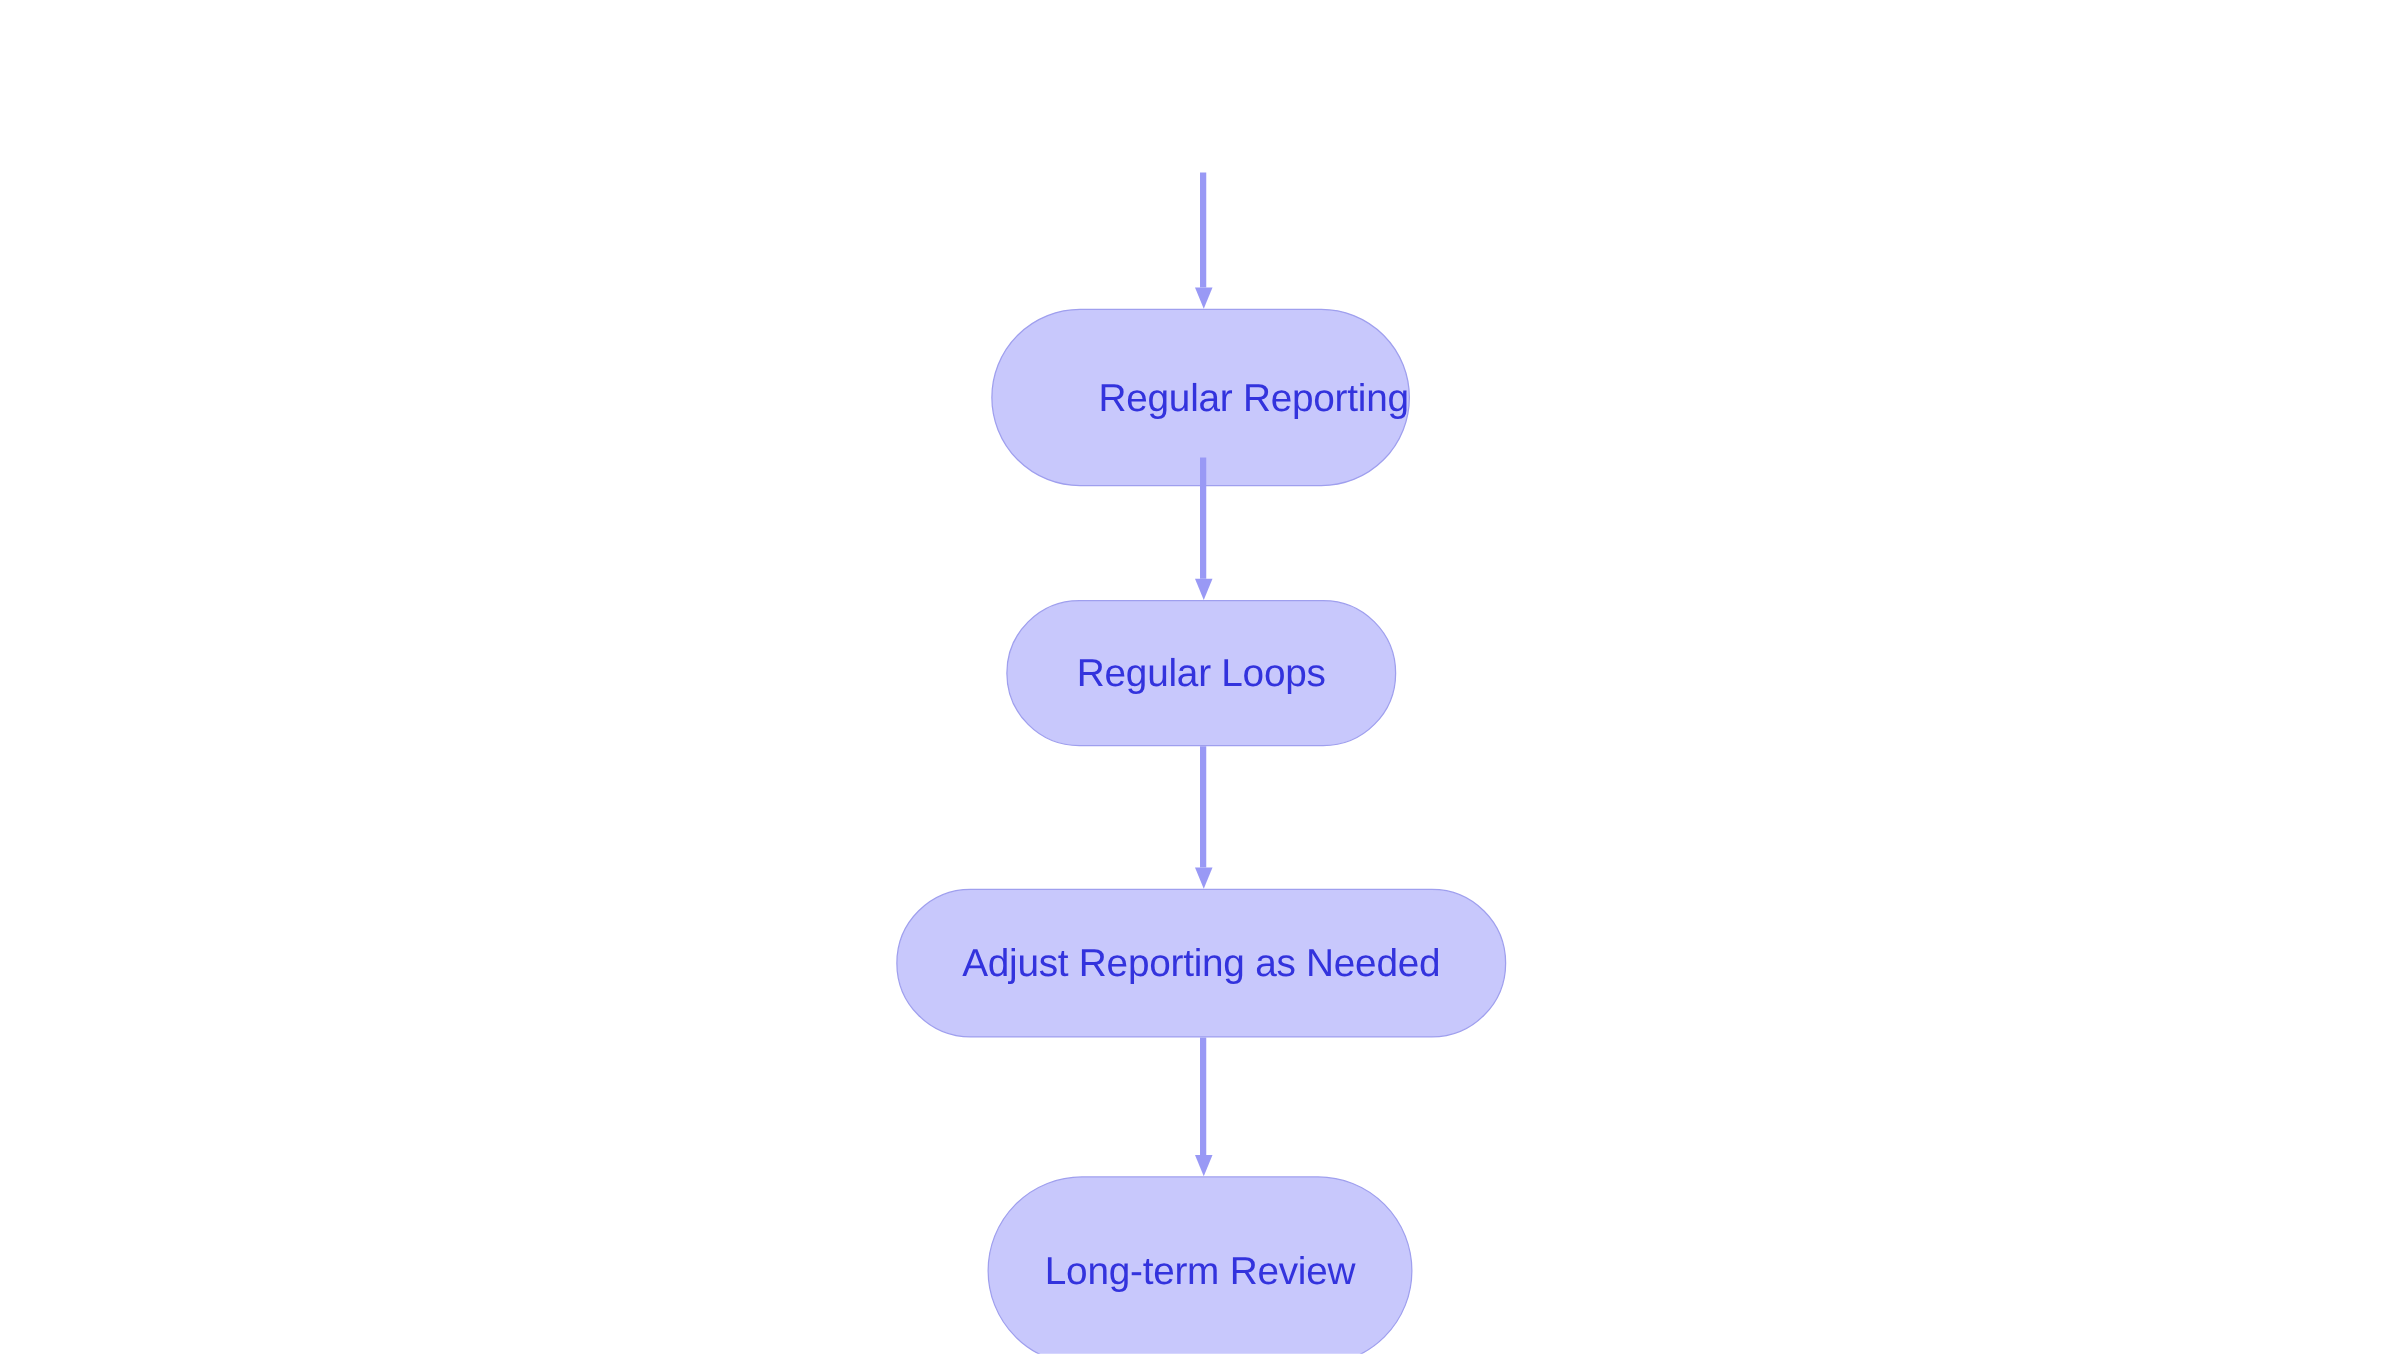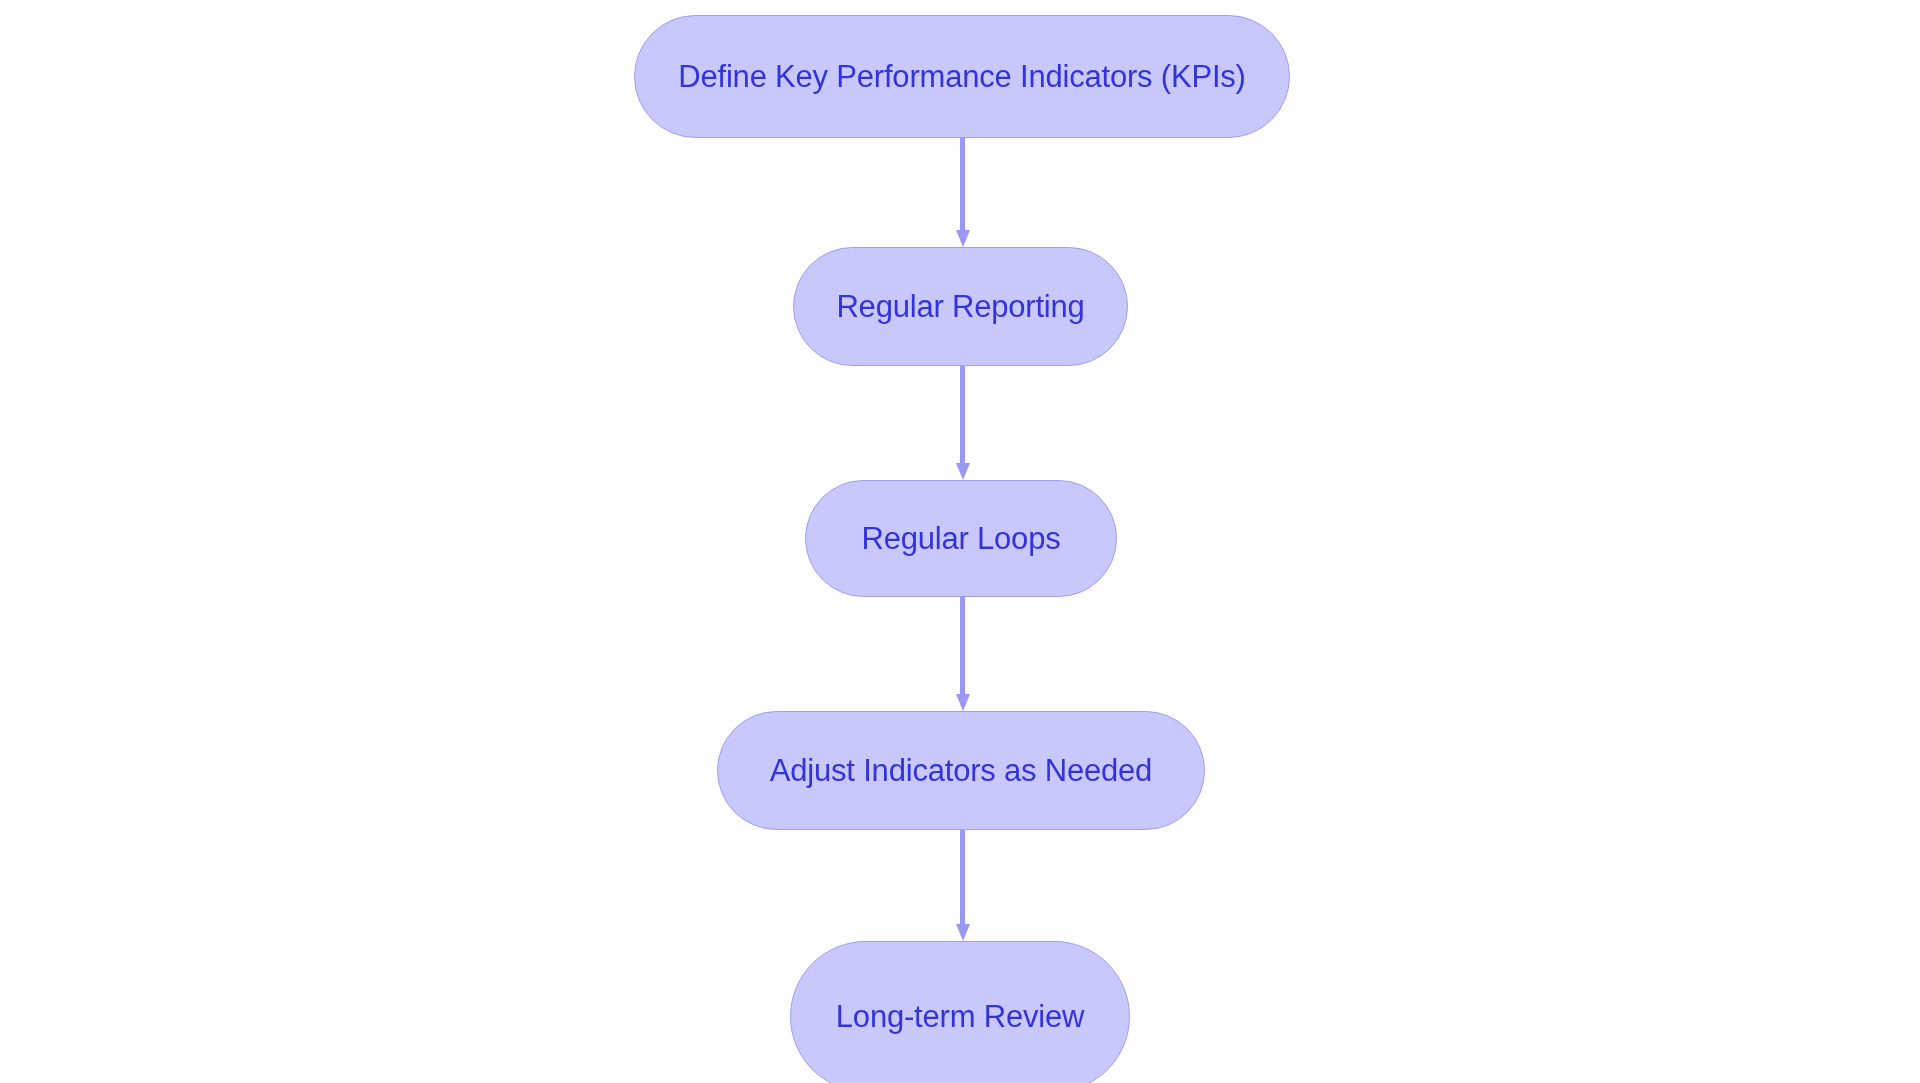--- a/index.html
+++ b/index.html
@@ -38,21 +38,21 @@
     white-space: nowrap;
     letter-spacing: -0.2px;
     user-select: none;
   }
   .node-label {
     display: block;
     line-height: 1;
   }
 
   .node-1 { left: 634px; top: 15px;  width: 656px; height: 123px; font-size: 31px; }
-  .node-2 { left: 793px; top: 247px; width: 335px; height: 119px; font-size: 31px; }
+  .node-2 { left: 793px; top: 247px; width: 335px; height: 142px; font-size: 31px; justify-content: flex-end; }
   .node-3 { left: 805px; top: 480px; width: 312px; height: 117px; font-size: 31px; }
   .node-4 { left: 717px; top: 711px; width: 488px; height: 119px; font-size: 31px; }
   .node-5 { left: 790px; top: 941px; width: 340px; height: 151px; font-size: 31px; }
 
   
   .connector {
     position: absolute;
     left: 956px;           
     width: 14px;
   }
@@ -91,23 +91,20 @@
   
   .edge-4 { top: 830px; height: 111px; }
   .edge-4 .stem { height: 94px; }
   .edge-4 .arrowhead { top: 94px; }
 </style>
 </head>
 <body>
 
 <div id="flowchart-canvas">
 
-  <div class="node node-1">
-    <span class="node-label">Define Key Performance Indicators (KPIs)</span>
-  </div>
 
   <div class="connector edge-1">
     <div class="stem"></div>
     <div class="arrowhead"></div>
   </div>
 
   <div class="node node-2">
     <span class="node-label">Regular Reporting</span>
   </div>
 
@@ -119,21 +116,21 @@
   <div class="node node-3">
     <span class="node-label">Regular Loops</span>
   </div>
 
   <div class="connector edge-3">
     <div class="stem"></div>
     <div class="arrowhead"></div>
   </div>
 
   <div class="node node-4">
-    <span class="node-label">Adjust Indicators as Needed</span>
+    <span class="node-label">Adjust Reporting as Needed</span>
   </div>
 
   <div class="connector edge-4">
     <div class="stem"></div>
     <div class="arrowhead"></div>
   </div>
 
   <div class="node node-5">
     <span class="node-label">Long-term Review</span>
   </div>

